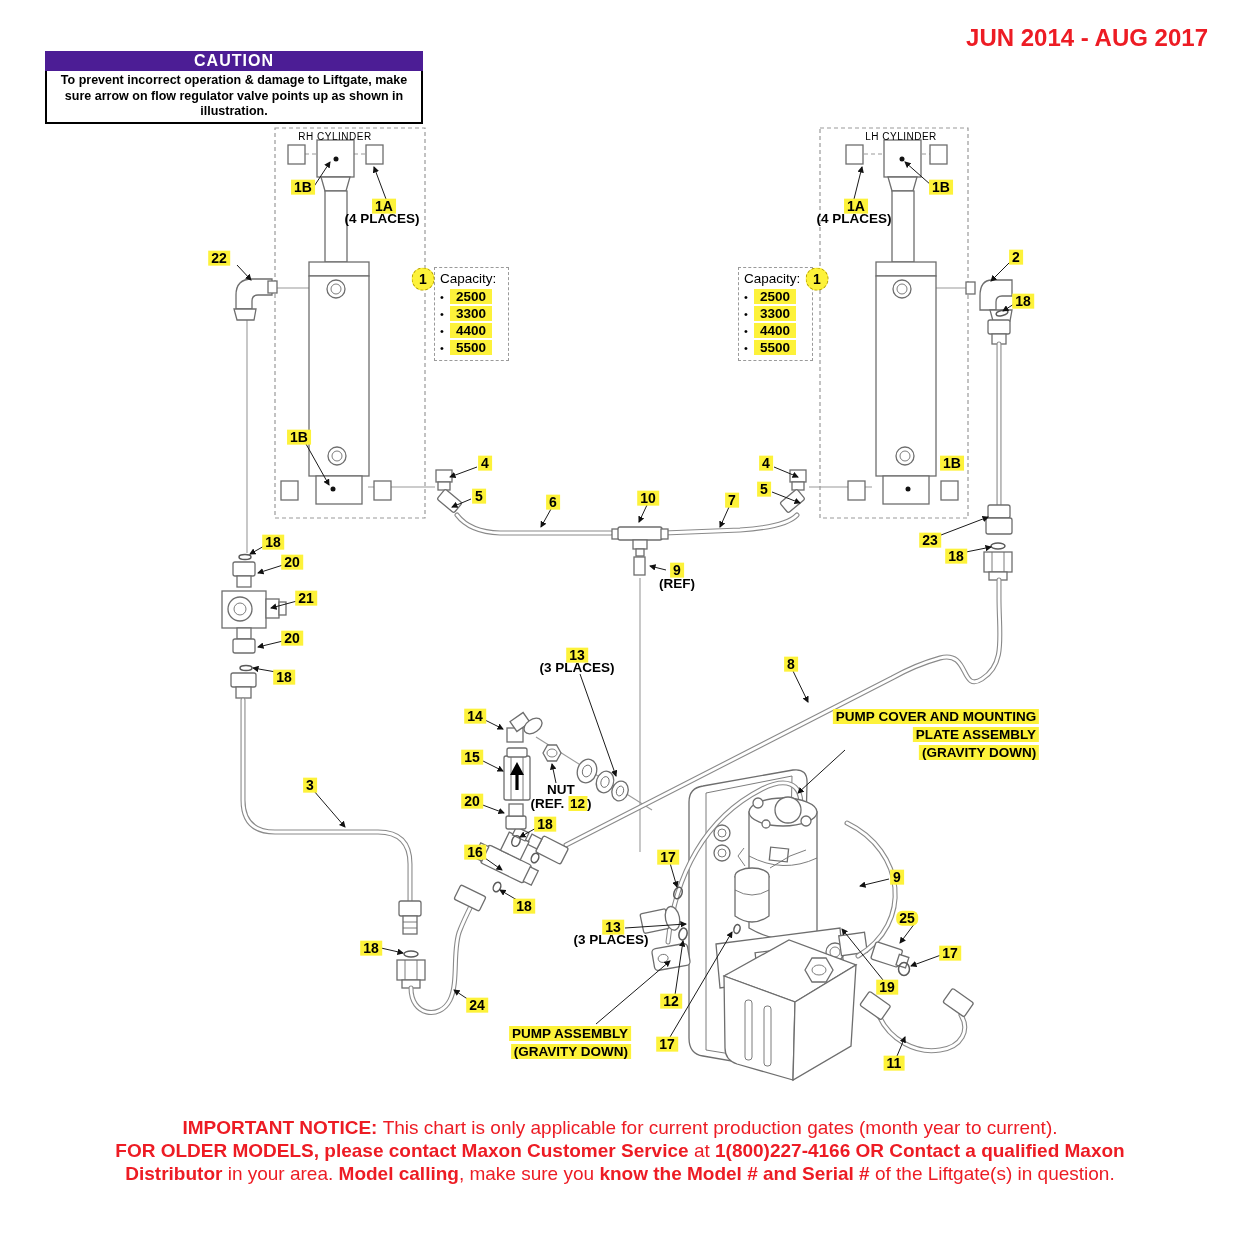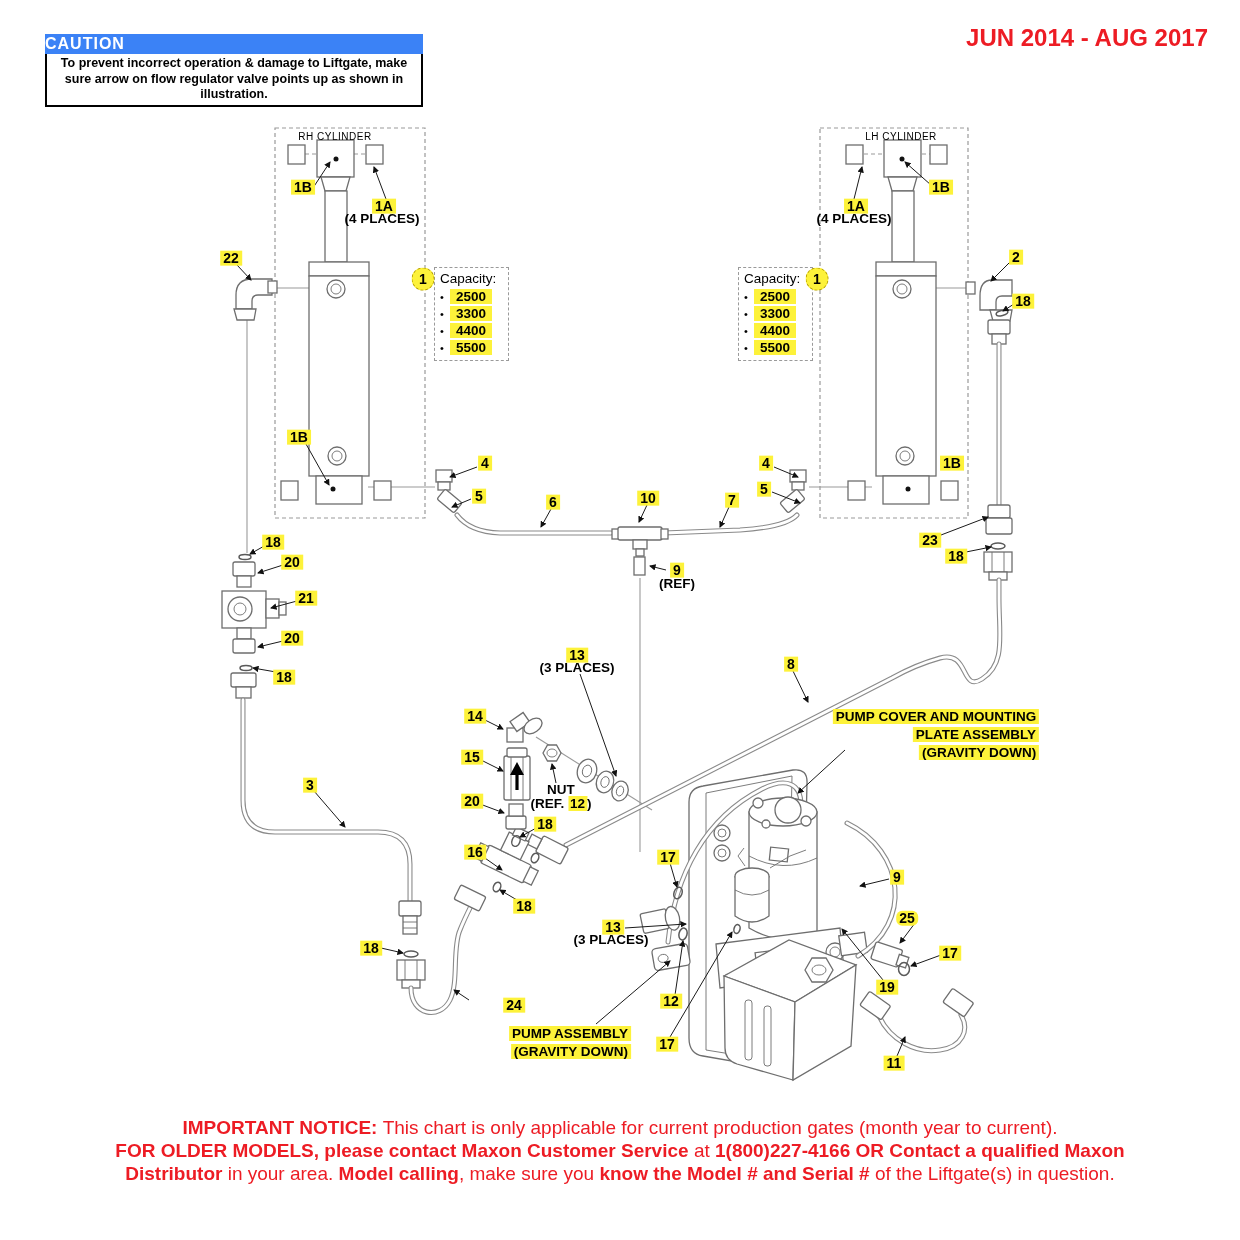--- a/index.html
+++ b/index.html
@@ -27,22 +27,22 @@
   .cap-box{position:absolute;width:66px;border:1px dashed #9a9a9a;background:#fff;
            padding:3px 2px 4px 5px;z-index:4;}
   .cap-title{font-size:13.5px;margin-bottom:2px;}
   .cap-item{display:flex;align-items:center;height:17px;}
   .cap-item .bullet{font-size:11px;width:10px;}
   .cap-val{background:var(--hl);font-weight:bold;font-size:13.5px;padding:0 6px;}
   .ylabel{position:absolute;transform:translate(-50%,0);text-align:right;z-index:5;}
   .ylabel span{display:inline-block;background:var(--hl);font-weight:bold;font-size:13.5px;
                padding:0 3px;line-height:15px;}
   #caution{position:absolute;left:45px;top:34px;width:378px;z-index:6;}
-  #caution .bar{background:#3b82f6;color:#fff;font-weight:bold;font-size:16px;
-                padding:1px 0;letter-spacing:1px;}
+  #caution .bar{background:#4c1d95;color:#fff;text-align:center;font-weight:bold;font-size:16px;
+                padding:1px 0;letter-spacing:1px;margin-top:17px;}
   #caution .body{border:2px solid #000;border-top:none;font-size:12.5px;font-weight:600;
                  text-align:center;padding:2px 4px;line-height:1.25;}
   #period{position:absolute;right:32px;top:24px;font-size:24px;font-weight:bold;
           color:var(--red);white-space:nowrap;}
   #nut-label{position:absolute;left:561px;top:783px;transform:translate(-50%,0);
              text-align:center;font-size:13.5px;font-weight:bold;line-height:14px;z-index:5;white-space:nowrap;}
   #nut-label .hlseg{background:var(--hl);padding:0 2px;}
   #notice{position:absolute;left:0;top:1116px;width:1240px;text-align:center;
           color:var(--red);font-size:19px;line-height:23px;z-index:6;}
   #notice .b{font-weight:bold;}
@@ -441,21 +441,21 @@
 <div id="nut-label">
   <div>NUT</div>
   <div><span>(REF.</span>
   <span class="hlseg">12</span><span>)</span></div>
 </div>
 
 <div id="callouts">
     <span class="callout hl" style="left: 303px; top: 187px;">1B</span>
     <span class="callout hl" style="left: 384px; top: 206px;">1A</span>
     <span class="callout plain" style="left: 382px; top: 219px;">(4 PLACES)</span>
-    <span class="callout hl" style="left: 231px; top: 258px;">22</span>
+    <span class="callout hl" style="left: 219px; top: 258px;">22</span>
     <span class="callout circ" style="left: 423px; top: 279px;">1</span>
     <span class="callout circ" style="left: 817px; top: 279px;">1</span>
     <span class="callout hl" style="left: 299px; top: 437px;">1B</span>
     <span class="callout hl" style="left: 485px; top: 463px;">4</span>
     <span class="callout hl" style="left: 479px; top: 496px;">5</span>
     <span class="callout hl" style="left: 553px; top: 502px;">6</span>
     <span class="callout hl" style="left: 648px; top: 498px;">10</span>
     <span class="callout hl" style="left: 732px; top: 500px;">7</span>
     <span class="callout hl" style="left: 677px; top: 570px;">9</span>
     <span class="callout plain" style="left: 677px; top: 584px;">(REF)</span>
@@ -487,21 +487,21 @@
     <span class="callout hl" style="left: 668px; top: 857px;">17</span>
     <span class="callout hl" style="left: 897px; top: 877px;">9</span>
     <span class="callout hl" style="left: 907px; top: 918px; border-radius: 6px;">25</span>
     <span class="callout hl" style="left: 950px; top: 953px;">17</span>
     <span class="callout hl" style="left: 887px; top: 987px;">19</span>
     <span class="callout hl" style="left: 613px; top: 927px;">13</span>
     <span class="callout plain" style="left: 611px; top: 940px;">(3 PLACES)</span>
     <span class="callout hl" style="left: 671px; top: 1001px;">12</span>
     <span class="callout hl" style="left: 667px; top: 1044px;">17</span>
     <span class="callout hl" style="left: 371px; top: 948px;">18</span>
-    <span class="callout hl" style="left: 477px; top: 1005px; margin-left: 37px;">24</span>
+    <span class="callout hl" style="left: 477px; top: 1005px;">24</span>
     <span class="callout hl" style="left: 894px; top: 1063px;">11</span>
   </div>
 
 <div id="notice">
     <div><span class="b">IMPORTANT NOTICE: </span><span>This chart is only applicable for current production gates (month year to current).</span></div>
     <div><span class="b">FOR OLDER MODELS, please contact Maxon Customer Service</span><span> at </span><span class="b">1(800)227-4166 OR Contact a qualified Maxon</span></div>
     <div><span class="b">Distributor</span><span> in your area. </span><span class="b">Model calling</span><span>, make sure you </span><span class="b">know the Model # and Serial #</span><span> of the Liftgate(s) in question.</span></div>
   </div>
 
 </body></html>

